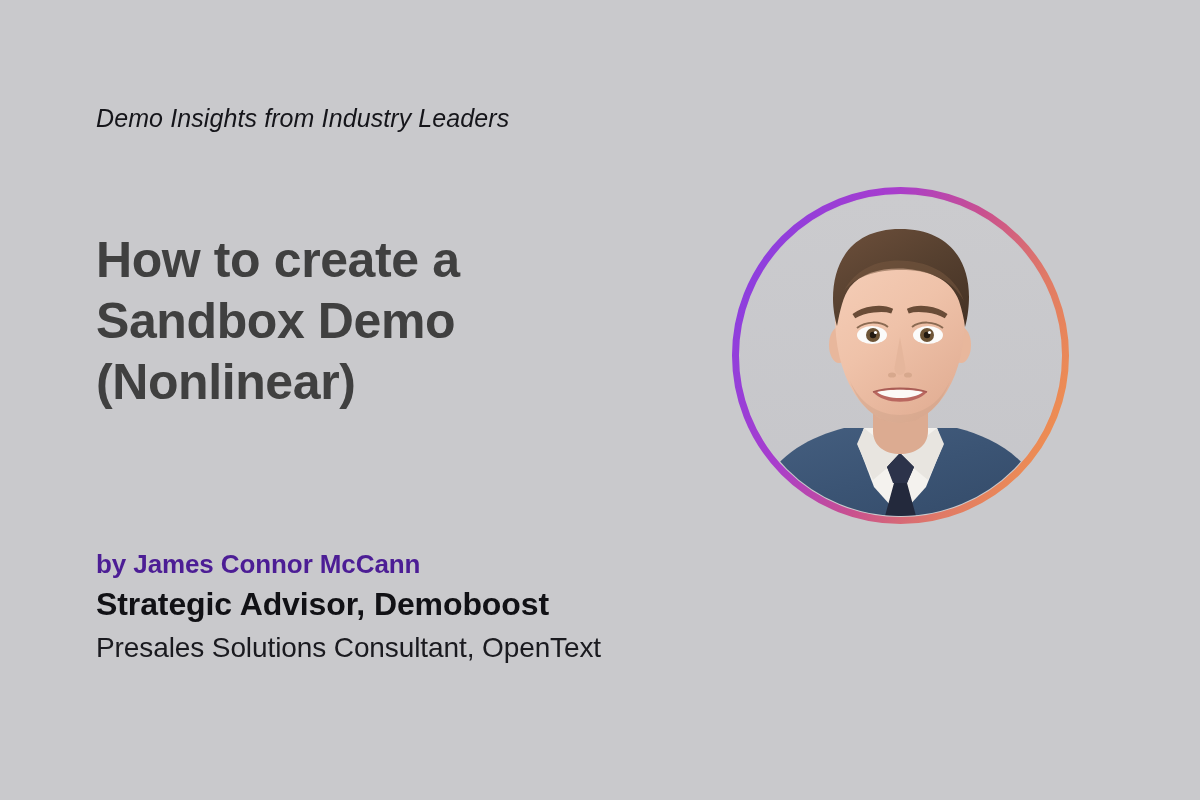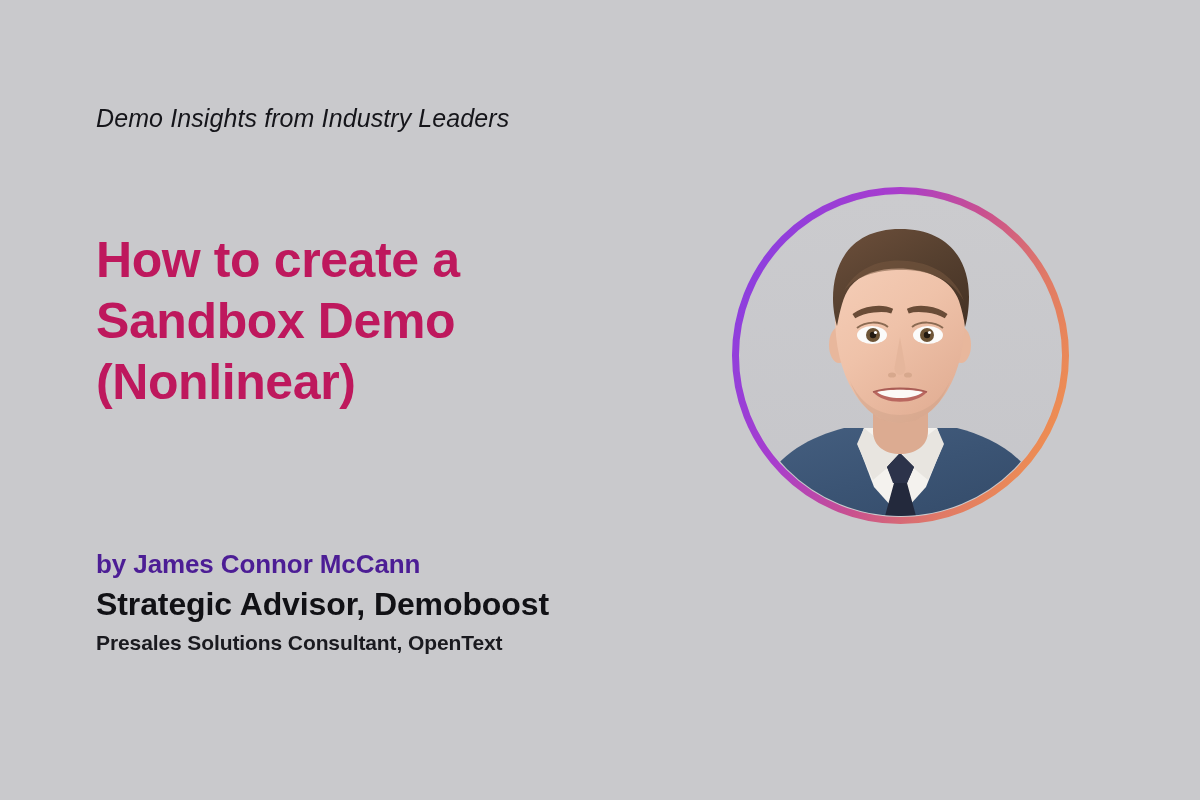--- a/index.html
+++ b/index.html
@@ -45,21 +45,21 @@
   }
 
   .headline {
     position: absolute;
     top: 222px;
     left: 0;
     width: 580px;
     font-size: 50px;
     font-weight: 700;
     line-height: 1.22;
-    color: #be185d;
+    color: #404040;
     letter-spacing: -0.4px;
     margin: 0;
   }
 
   .byline-block {
     position: absolute;
     top: 540px;
     left: 0;
     width: 580px;
   }
@@ -76,22 +76,22 @@
   .byline-role {
     font-size: 32px;
     font-weight: 700;
     color: #111115;
     line-height: 1.42;
     letter-spacing: -0.1px;
     white-space: nowrap;
   }
 
   .byline-company {
-    font-size: 21px;
-    font-weight: 700;
+    font-size: 28px;
+    font-weight: 400;
     color: #1a1a1f;
     line-height: 1.5;
     letter-spacing: -0.1px;
     white-space: nowrap;
   }
 
   
   .portrait-wrap {
     position: absolute;
     left: 731px;

